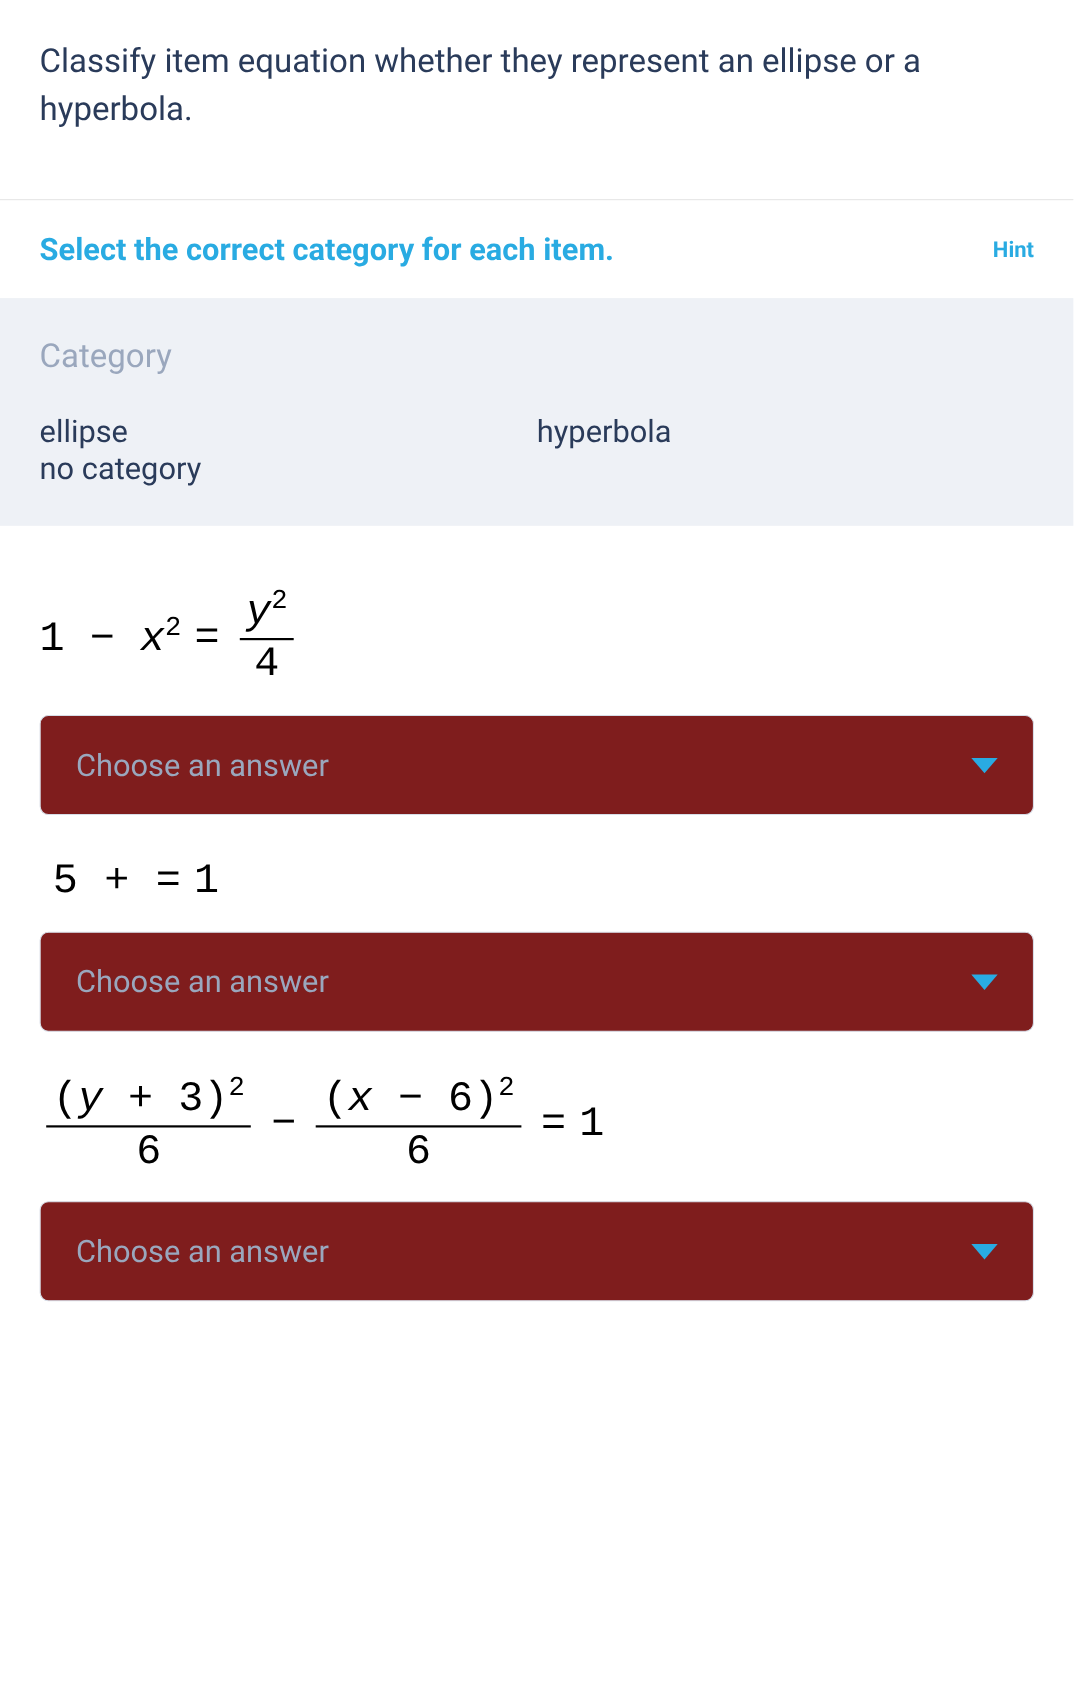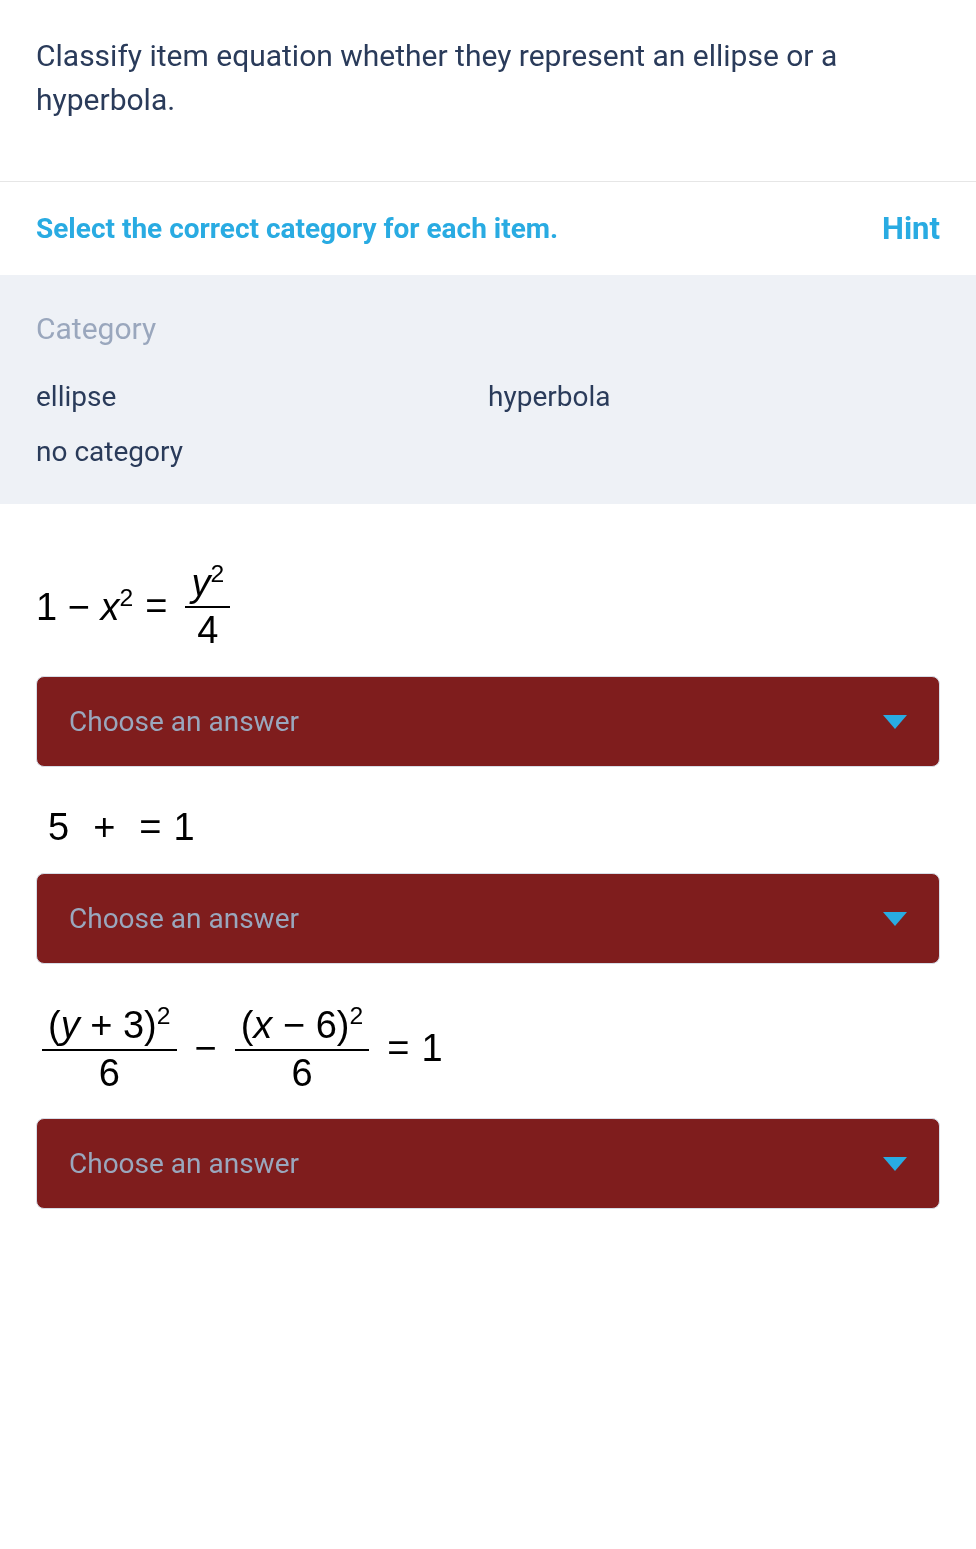--- a/index.html
+++ b/index.html
@@ -21,46 +21,45 @@
   justify-content: space-between;
   align-items: center;
   padding: 28px 36px 28px 36px;
 }
 .instruction-text {
   font-size: 28px;
   font-weight: 700;
   color: #29abe2;
 }
 .hint-link {
-  font-size: 31px;
+  font-size: 20px;
   font-weight: 700;
   color: #29abe2;
   cursor: pointer;
 }
 .category-block {
   background: #eef1f6;
   padding: 36px 36px 36px 36px;
 }
 .category-heading {
   font-size: 30px;
   color: #9aa7bd;
   margin-bottom: 34px;
 }
 .category-grid {
   display: grid;
   grid-template-columns: 1fr 1fr;
-  row-gap: 22px;
   font-size: 28px;
   color: #2a3b5a;
 }
 .items-block {
   padding: 56px 36px 20px 36px;
 }
 .equation {
-  font-family: Liberation Sans, sans-serif;
+  font-family: Liberation Mono, monospace;
   font-size: 38px;
   color: #000;
   margin-bottom: 24px;
   display: flex;
   align-items: center;
   flex-wrap: wrap;
 }
 .frac {
   display: inline-flex;
   flex-direction: column;

